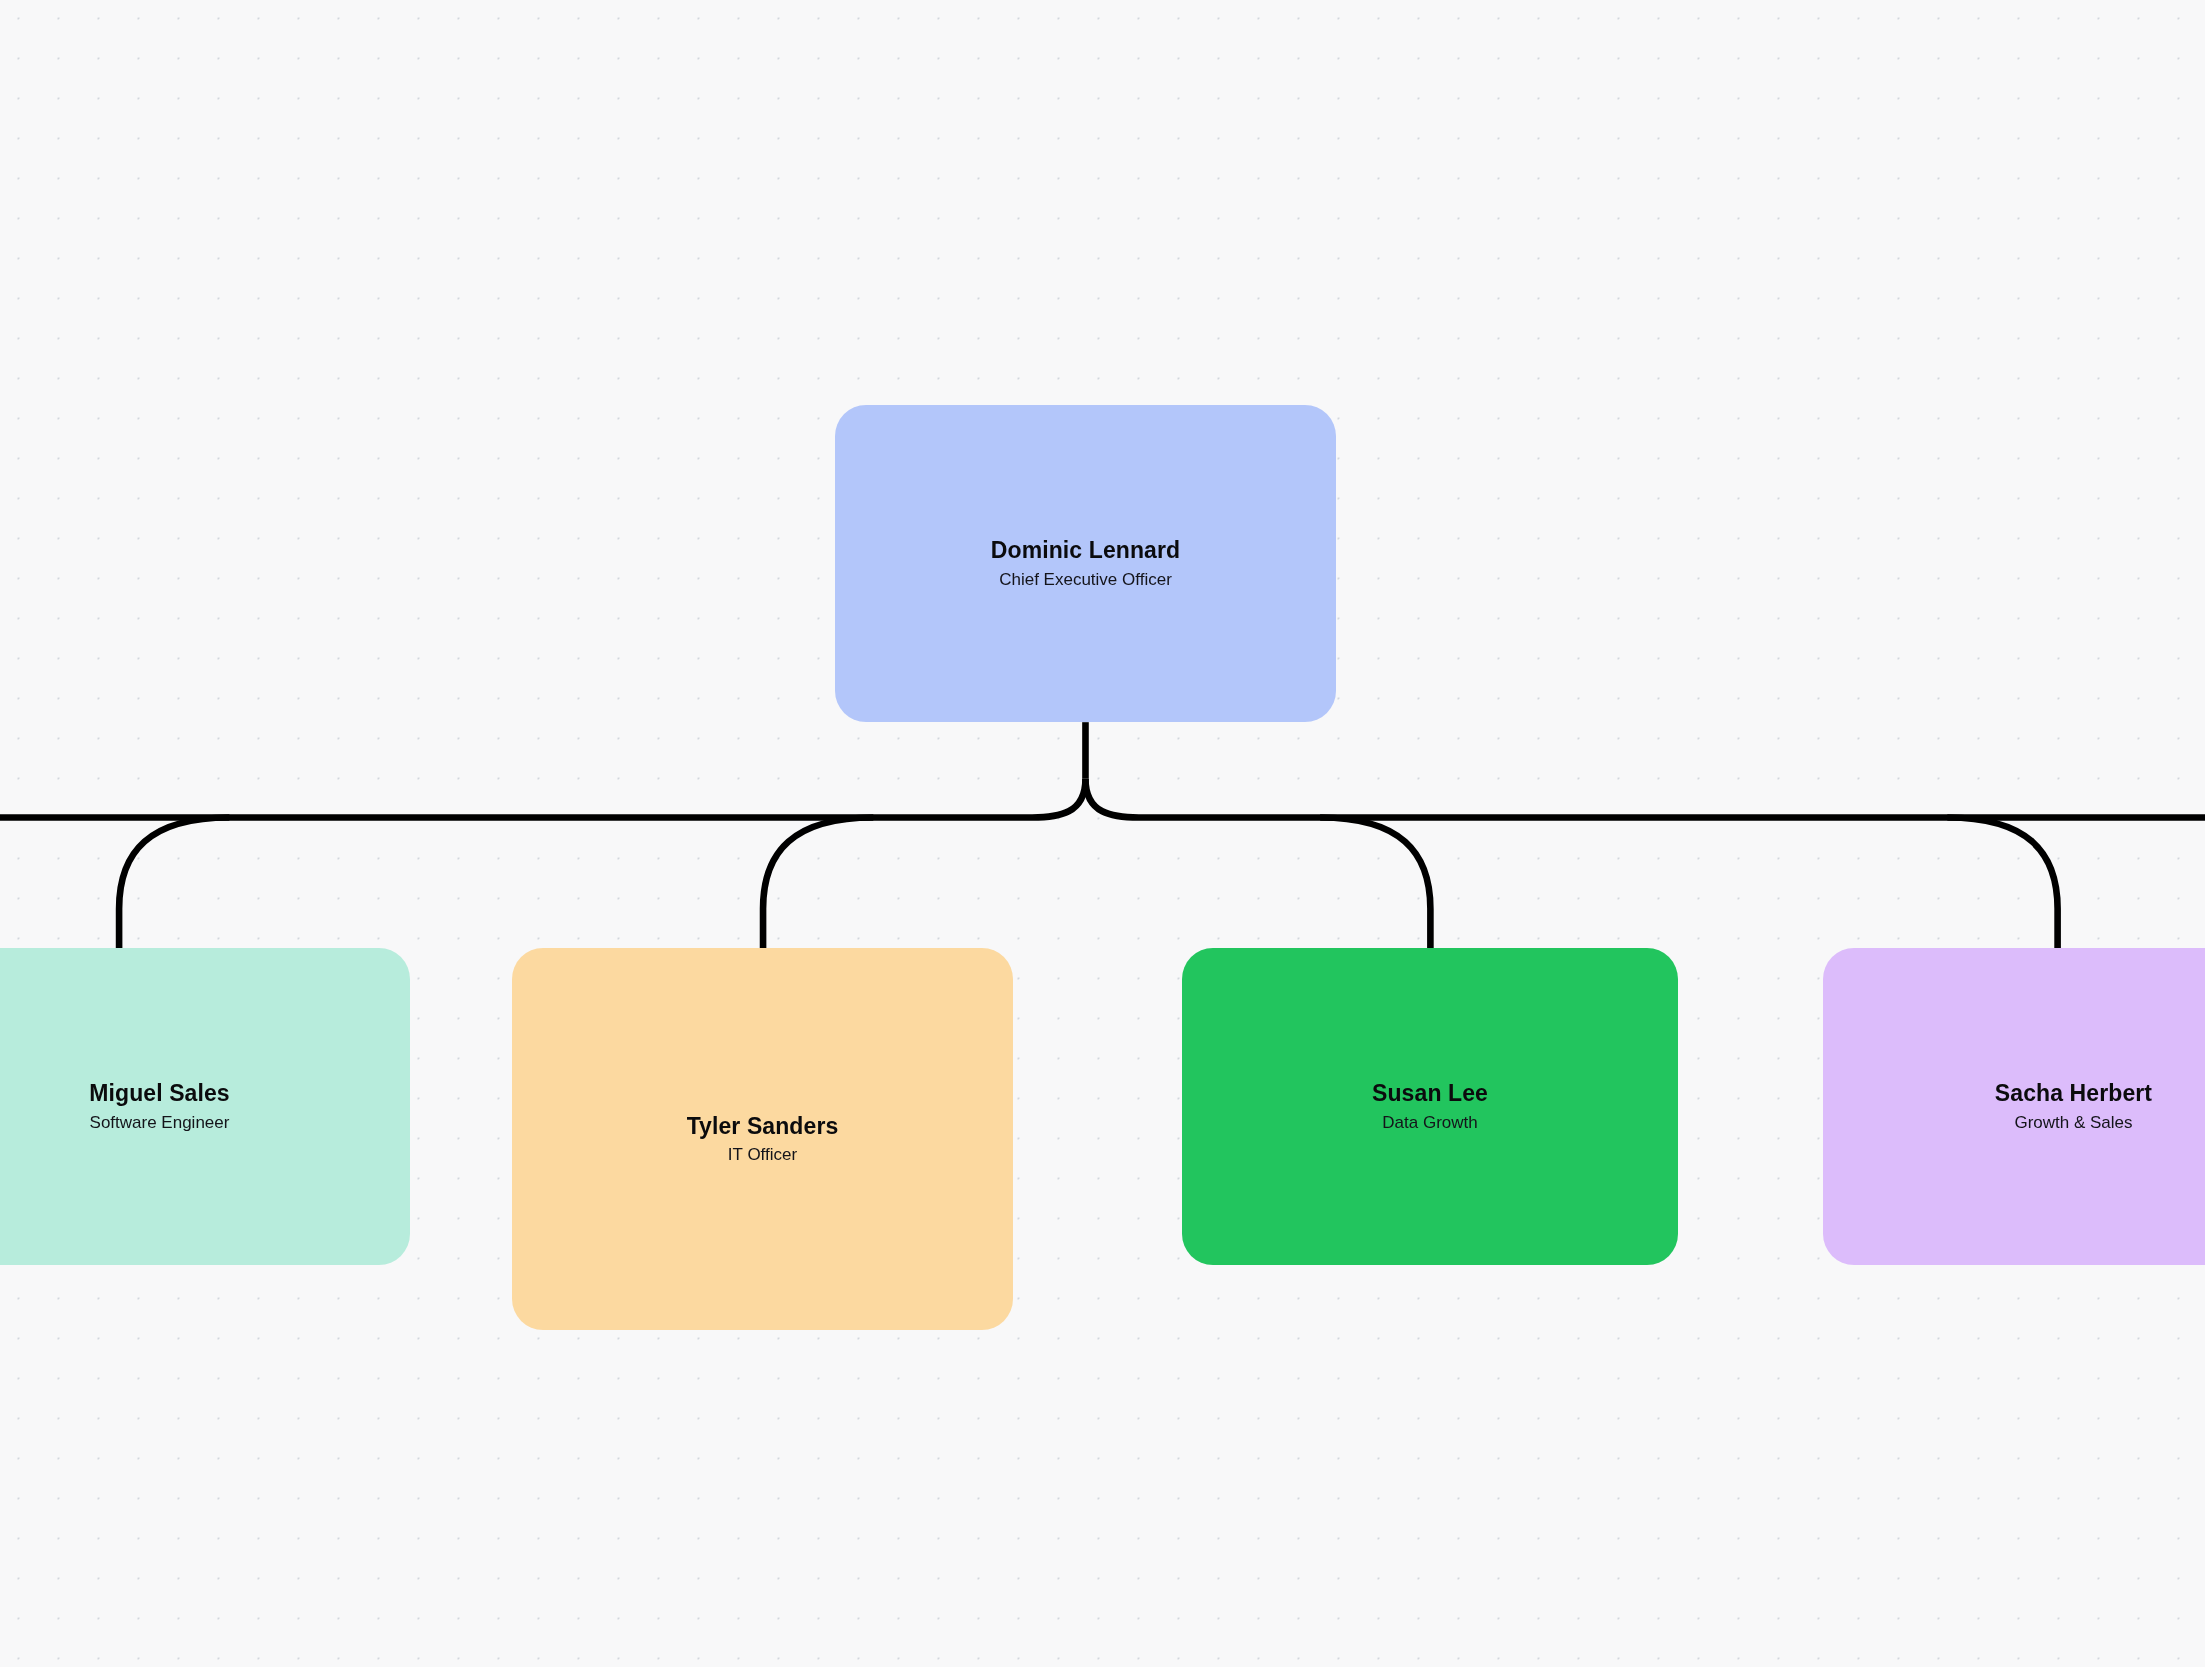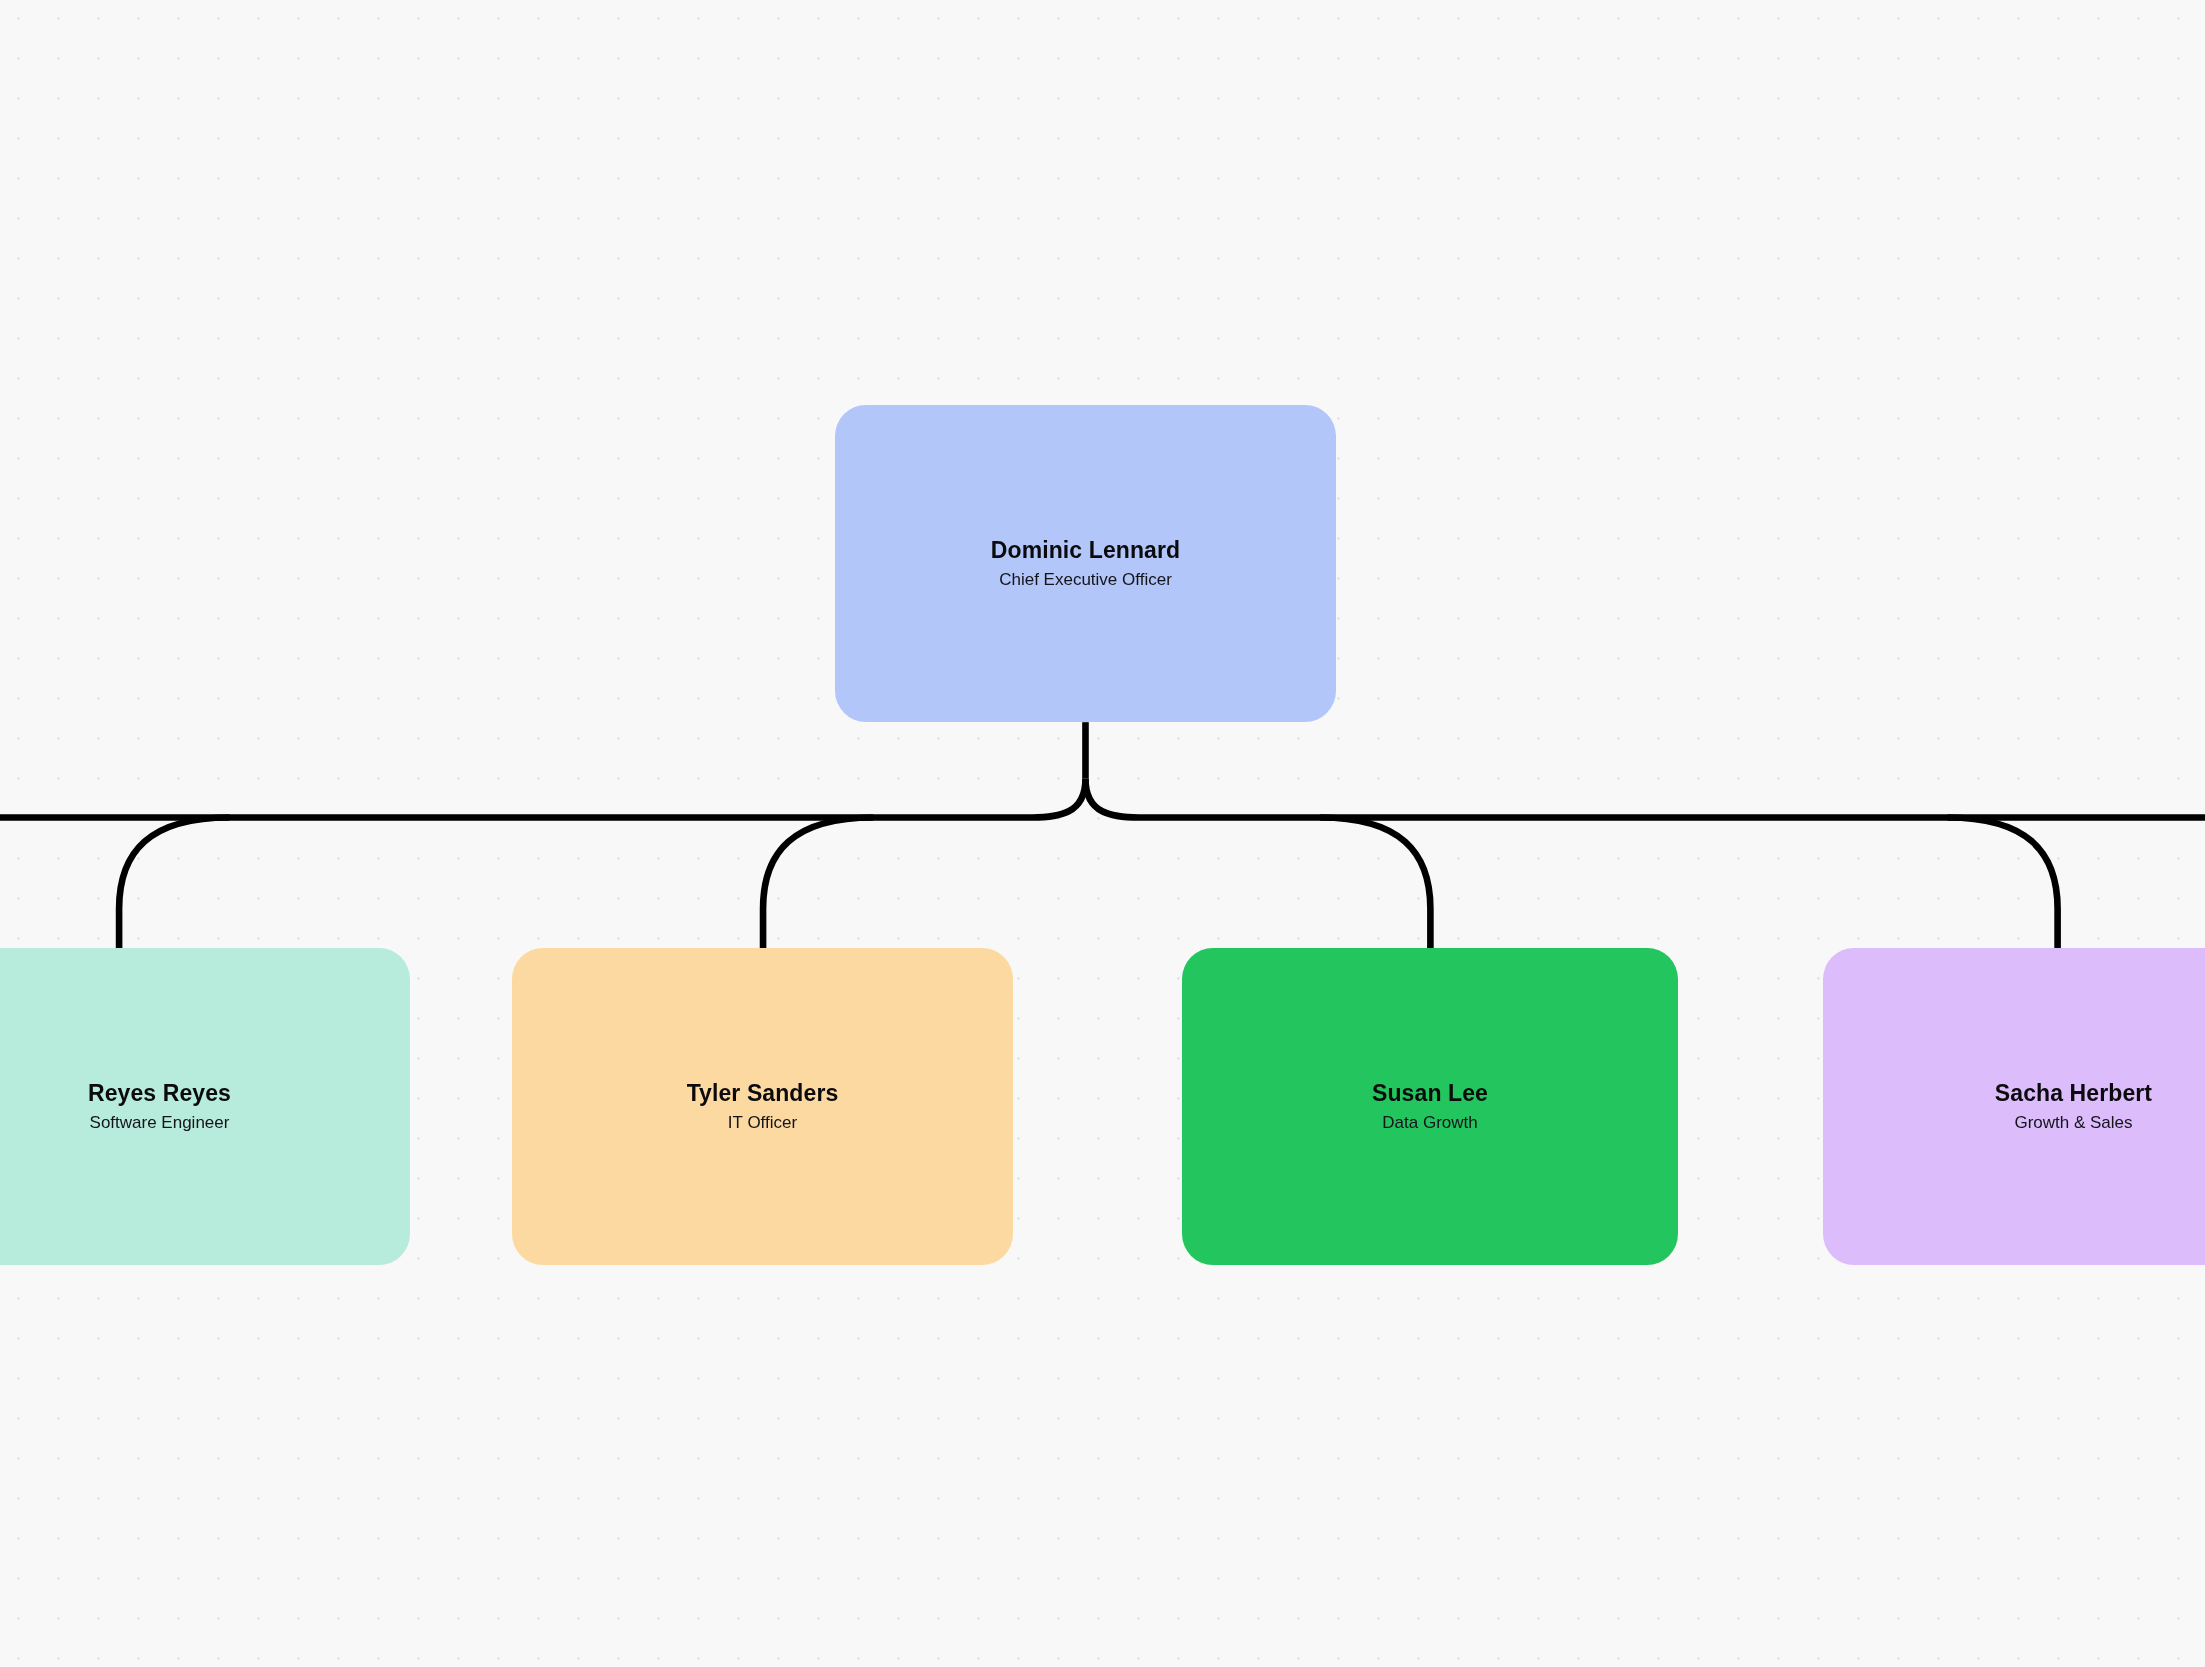--- a/index.html
+++ b/index.html
@@ -71,25 +71,25 @@
 </svg>
 
 <div id="nodes">
 
   <div class="node" style="left:835px;top:405px;width:501px;height:317px;background:#b3c6fa;">
     <div class="nm">Dominic Lennard</div>
     <div class="ttl">Chief Executive Officer</div>
   </div>
 
   <div class="node" style="left:-91px;top:948px;width:501px;height:317px;background:#b7ecdc;">
-    <div class="nm">Reyes Reyes</div>
+    <div class="nm">Miguel Sales</div>
     <div class="ttl">Software Engineer</div>
   </div>
 
-  <div class="node" style="left:512px;top:948px;width:501px;height:317px;background:#fcd9a0;">
+  <div class="node" style="left:512px;top:948px;width:501px;height:382px;background:#fcd9a0;">
     <div class="nm">Tyler Sanders</div>
     <div class="ttl">IT Officer</div>
   </div>
 
   <div class="node" style="left:1182px;top:948px;width:496px;height:317px;background:#22c55e;">
     <div class="nm">Susan Lee</div>
     <div class="ttl">Data Growth</div>
   </div>
 
   <div class="node" style="left:1823px;top:948px;width:501px;height:317px;background:#dcbcfb;">

